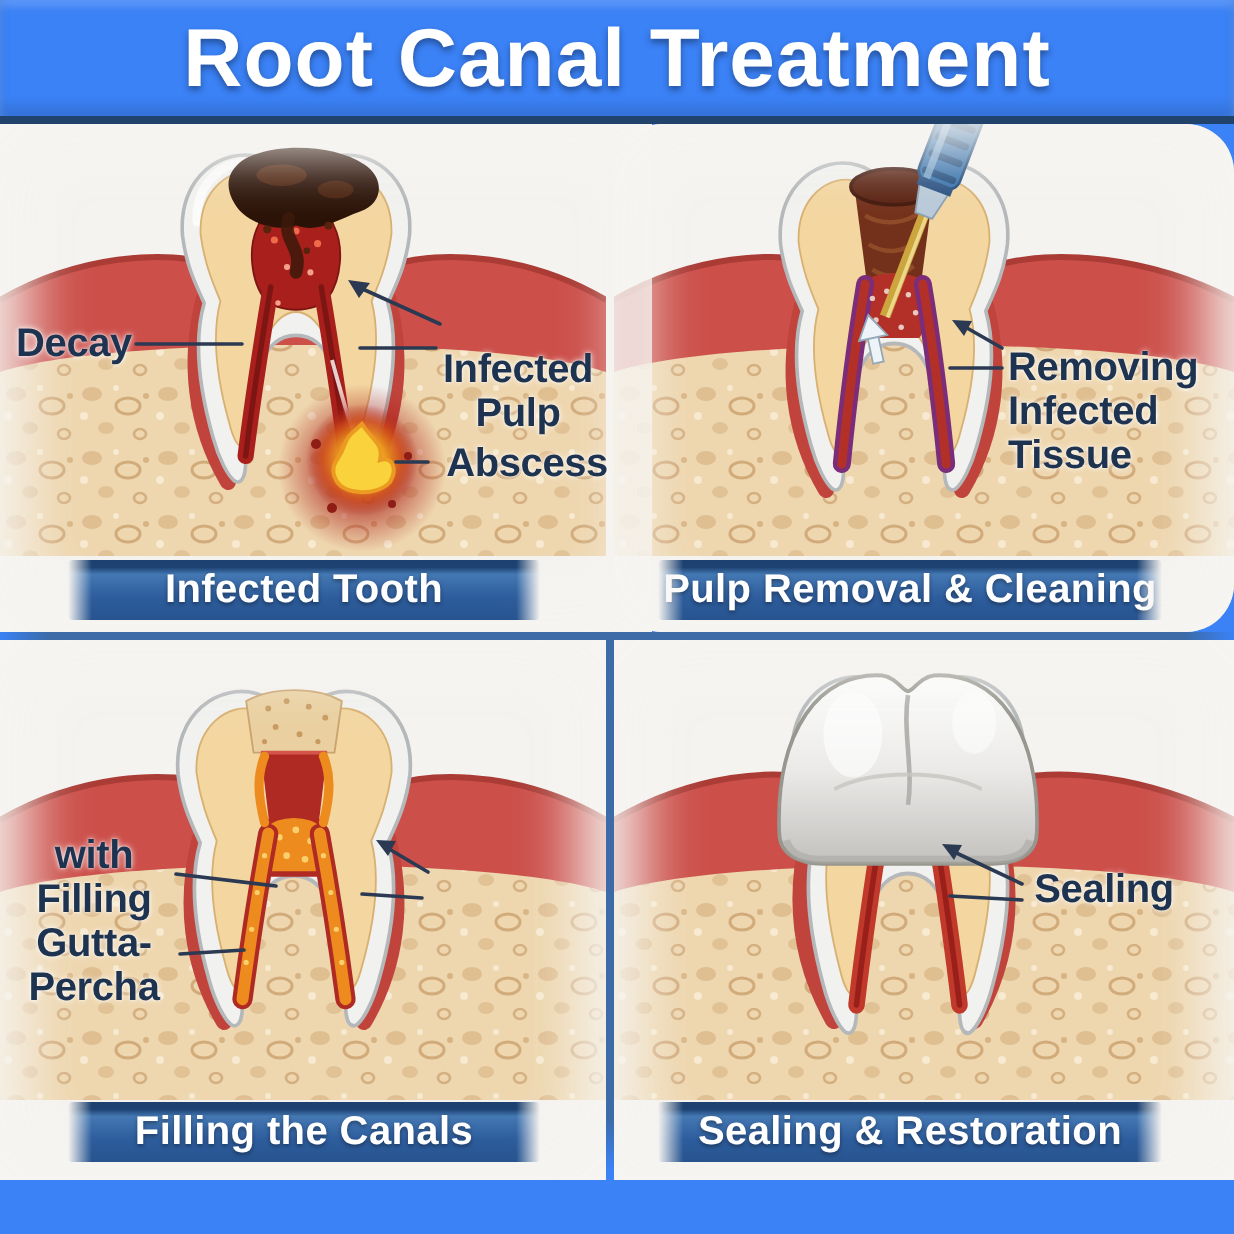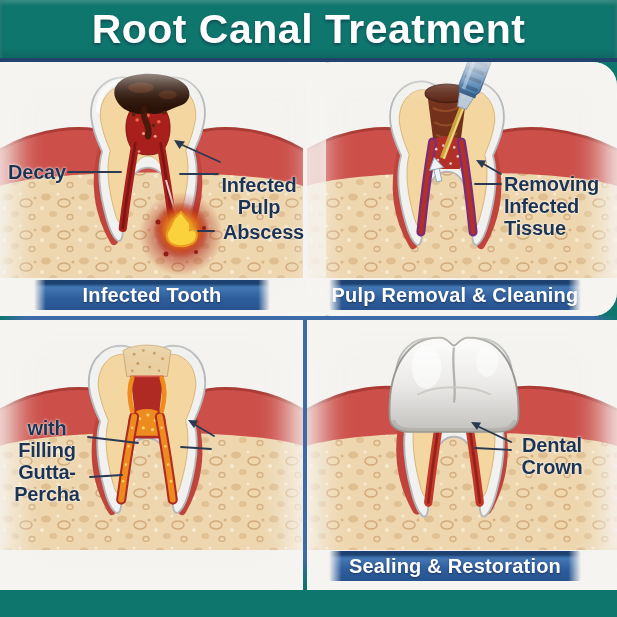--- a/index.html
+++ b/index.html
@@ -1,18 +1,18 @@
 <!DOCTYPE html>
 <html><head>
 <meta charset="utf-8">
 <style>
   html,body{margin:0;padding:0;}
   #stage{
     position:relative; width:617px; height:617px; overflow:hidden;
-    background:#0f766e; font-family:"Liberation Sans",sans-serif;
+    background:#3b82f6; font-family:"Liberation Sans",sans-serif;
   }
   
   #banner{
     position:absolute; left:0; top:0; width:617px; height:58px;
     background:linear-gradient(180deg,#4succ 0,#fff 0) , linear-gradient(180deg,#477bb5 0%,#3a6aa6 45%,#305e9b 100%);
     border-bottom:4px solid #20426b;
     display:flex; align-items:center; justify-content:center;
     box-shadow:inset 0 3px 4px rgba(255,255,255,.18), inset 0 -5px 6px rgba(0,0,0,.12);
   }
   #banner .title{
@@ -306,20 +306,23 @@
         <polygon class="arrowhead" points="188,100 198,100.5 194,108"></polygon>
         <line class="leader" x1="211" y1="129" x2="181" y2="127"></line>
       </g>
     </svg>
     <div class="lbl t-center" id="lbl-filling">
       <div>with</div>
       <div>Filling</div>
       <div>Gutta-</div>
       <div>Percha</div>
     </div>
+    <div class="caption">
+      <span>Filling the Canals</span>
+    </div>
   </div>
 
   <div id="p4" class="panel">
     <svg class="art" width="310" height="270" viewBox="0 0 310 270">
       <defs>
         <pattern id="bone4" width="38" height="32" patternUnits="userSpaceOnUse">
           <rect width="38" height="32" fill="#eed6ae"></rect>
           <ellipse cx="8" cy="7" rx="5" ry="3.5" fill="#d9b483" opacity=".7"></ellipse>
           <ellipse cx="26" cy="13" rx="6" ry="4" fill="none" stroke="#caa06e" stroke-width="1.5" opacity=".8"></ellipse>
           <ellipse cx="15" cy="24" rx="4" ry="3" fill="#d9b483" opacity=".6"></ellipse>
@@ -354,21 +357,20 @@
         <ellipse cx="136" cy="36" rx="12" ry="16" fill="#ffffff" opacity=".5"></ellipse>
         <path d="M34,96 C36,104 44,106 54,106 L146,106 C156,106 164,104 166,96" stroke="#aaa9a4" stroke-width="4" fill="none" opacity=".6"></path>
       </g>
       <g>
         <path class="leader" d="M204,122 L168,105"></path>
         <polygon class="arrowhead" points="164,102 174,102.5 170,110"></polygon>
         <line class="leader" x1="204" y1="130" x2="168" y2="128"></line>
       </g>
     </svg>
     <div class="lbl t-center" id="lbl-crown">
-      <div>Dental</div>
-      <div>Crown</div>
+      <div>Sealing</div>
     </div>
     <div class="caption">
       <span>Sealing &amp; Restoration</span>
     </div>
   </div>
 
 </div>
 
 </body></html>

